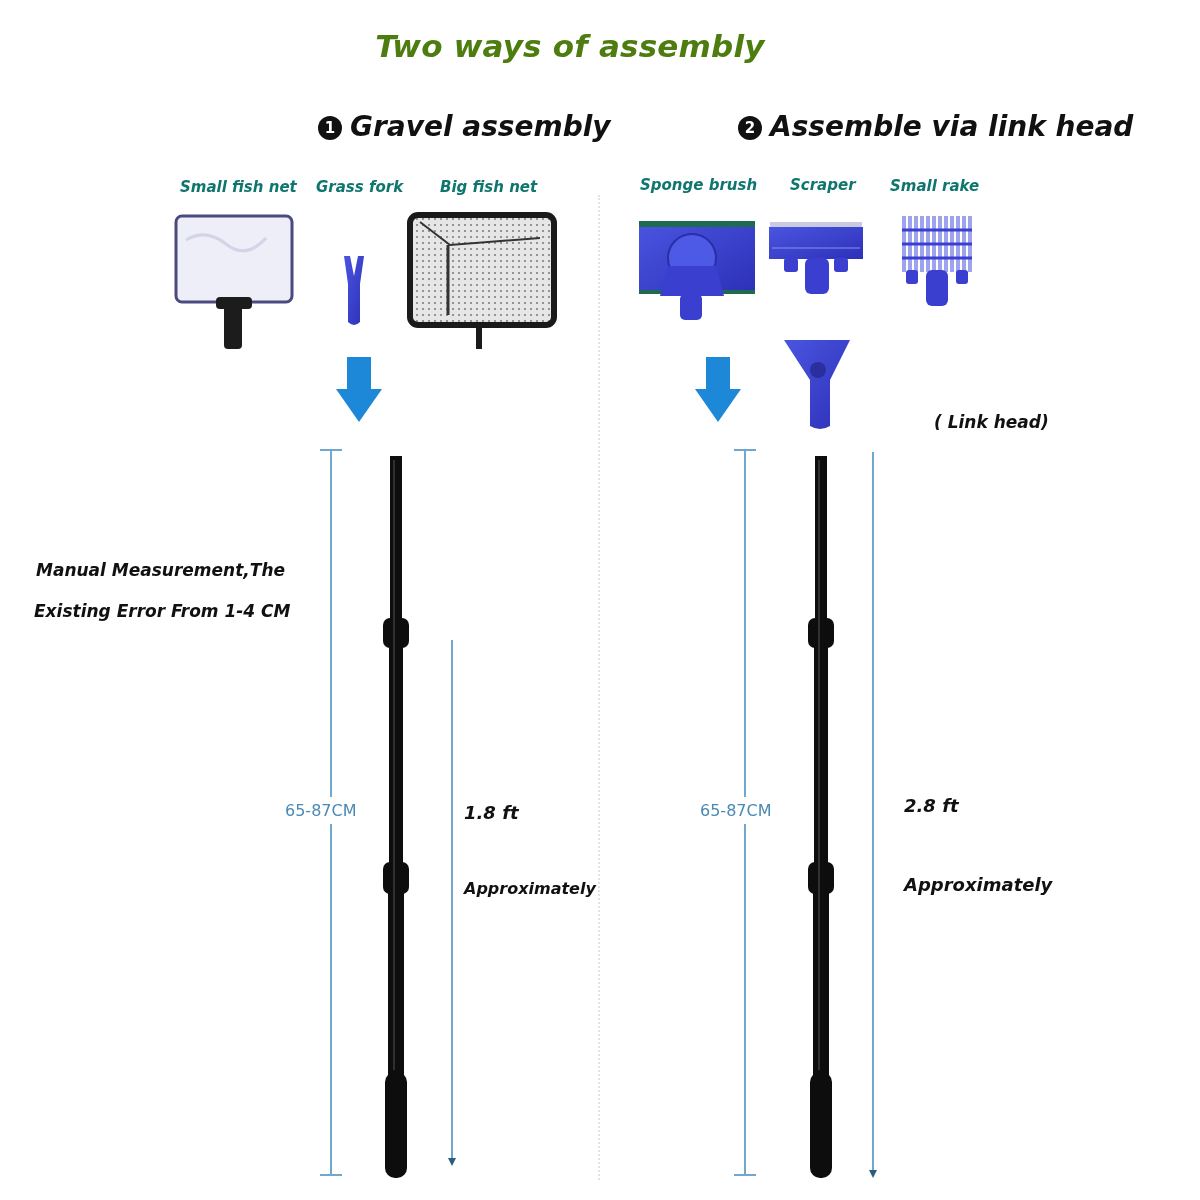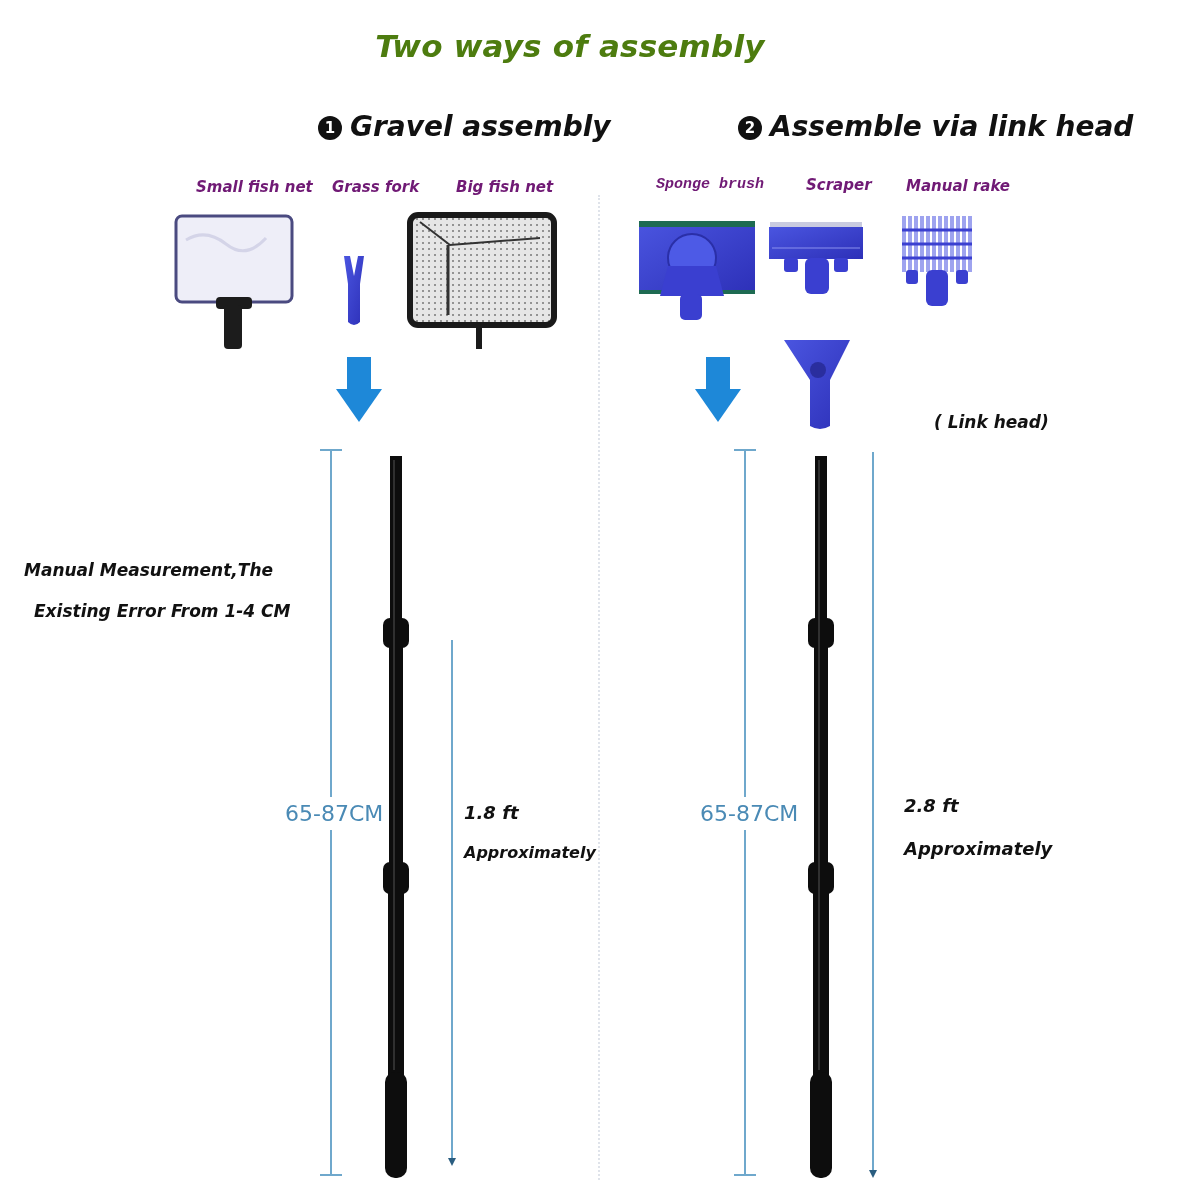--- a/index.html
+++ b/index.html
@@ -4,46 +4,46 @@
 <style>
   html, body { margin: 0; padding: 0; background: #ffffff; }
   body { width: 1200px; height: 1200px; position: relative; overflow: hidden;
          font-family: "DejaVu Sans", sans-serif; }
   .abs { position: absolute; }
   .title { left: 0; width: 1140px; top: 28px; text-align: center; font-size: 31px;
            font-style: italic; font-weight: bold; color: #4d7c0f; letter-spacing: 0.2px; }
   .sec-title { font-size: 28px; font-style: italic; font-weight: bold; color: #111; white-space: nowrap; }
   .num { display: inline-block; width: 24px; height: 24px; border-radius: 50%; background: #111; color: #fff;
          font-size: 15px; line-height: 24px; text-align: center; font-style: normal; vertical-align: 3px; margin-right: 8px; }
-  .tool-label { font-size: 15px; font-style: italic; font-weight: bold; color: #701a75; white-space: nowrap; margin-left: 16px; }
+  .tool-label { font-size: 15px; font-style: italic; font-weight: bold; color: #0f766e; white-space: nowrap; }
   .note { font-size: 17px; font-style: italic; font-weight: bold; color: #111; white-space: nowrap; }
-  .measure { font-size: 22px; color: #4a8ab5; white-space: nowrap; background: #fff; padding: 4px 0; }
+  .measure { font-size: 16px; color: #4a8ab5; white-space: nowrap; background: #fff; padding: 4px 0; }
   .len { font-size: 18px; font-style: italic; font-weight: bold; color: #111; white-space: nowrap; }
-  .approx { font-size: 16px; font-style: italic; font-weight: bold; color: #111; white-space: nowrap; }
+  .approx { font-size: 16px; font-style: italic; font-weight: bold; color: #111; white-space: nowrap; margin-top: 36px; }
   .divider { left: 598px; top: 195px; width: 0; height: 985px; border-left: 2px dotted #dfe3ea; }
   svg { position: absolute; left: 0; top: 0; overflow: visible; }
 </style>
 </head>
 <body>
 
 <div class="abs title">Two ways of assembly</div>
 
 <div class="abs sec-title" style="left:318px; top:110px;">
   <span class="num">1</span><span>Gravel assembly</span>
 </div>
 <div class="abs sec-title" style="left:738px; top:110px;">
   <span class="num">2</span><span>Assemble via link head</span>
 </div>
 
 <div class="abs tool-label" style="left:180px; top:178px;">Small fish net</div>
 <div class="abs tool-label" style="left:316px; top:178px;">Grass fork</div>
 <div class="abs tool-label" style="left:440px; top:178px;">Big fish net</div>
-<div class="abs tool-label" style="left:640px; top:176px;font-family:Liberation Mono, monospace;">Sponge brush</div>
+<div class="abs tool-label" style="left:640px; top:176px;">Sponge brush</div>
 <div class="abs tool-label" style="left:790px; top:176px;">Scraper</div>
-<div class="abs tool-label" style="left:890px; top:177px;">Manual rake</div>
+<div class="abs tool-label" style="left:890px; top:177px;">Small rake</div>
 
 <div class="abs divider"></div>
 
 <svg width="1200" height="1200">
   <defs>
     <pattern id="mesh" width="6" height="6" patternUnits="userSpaceOnUse">
       <rect width="6" height="6" fill="#e6e6e6"></rect>
       <circle cx="3" cy="3" r="1" fill="#777"></circle>
     </pattern>
     <linearGradient id="blueg" x1="0" y1="0" x2="1" y2="1">
@@ -163,21 +163,21 @@
     <rect x="814" y="646" width="14" height="222" fill="#0d0d0d"></rect>
     <rect x="808" y="862" width="26" height="32" rx="7" fill="#0d0d0d"></rect>
     <rect x="813" y="892" width="16" height="184" fill="#0d0d0d"></rect>
     <rect x="810" y="1072" width="22" height="106" rx="10" fill="#0d0d0d"></rect>
     <line x1="819" y1="460" x2="819" y2="1070" stroke="#555" stroke-width="1"></line>
   </g>
 </svg>
 
 <div class="abs note" style="left:934px; top:412px;">( Link head)</div>
 
-<div class="abs note" style="left:24px; top:560px;">Manual Measurement,The</div>
+<div class="abs note" style="left:36px; top:560px;">Manual Measurement,The</div>
 <div class="abs note" style="left:34px; top:601px;">Existing Error From 1-4 CM</div>
 
 <div class="abs measure" style="left:285px; top:797px;">65-87CM</div>
 <div class="abs measure" style="left:700px; top:797px;">65-87CM</div>
 
 <div class="abs len" style="left:464px; top:802px;">1.8 ft</div>
 <div class="abs approx" style="left:464px; top:843px;">Approximately</div>
 <div class="abs len" style="left:904px; top:795px;">2.8 ft</div>
 <div class="abs approx" style="left:904px; top:838px; font-size:18px;">Approximately</div>
 

